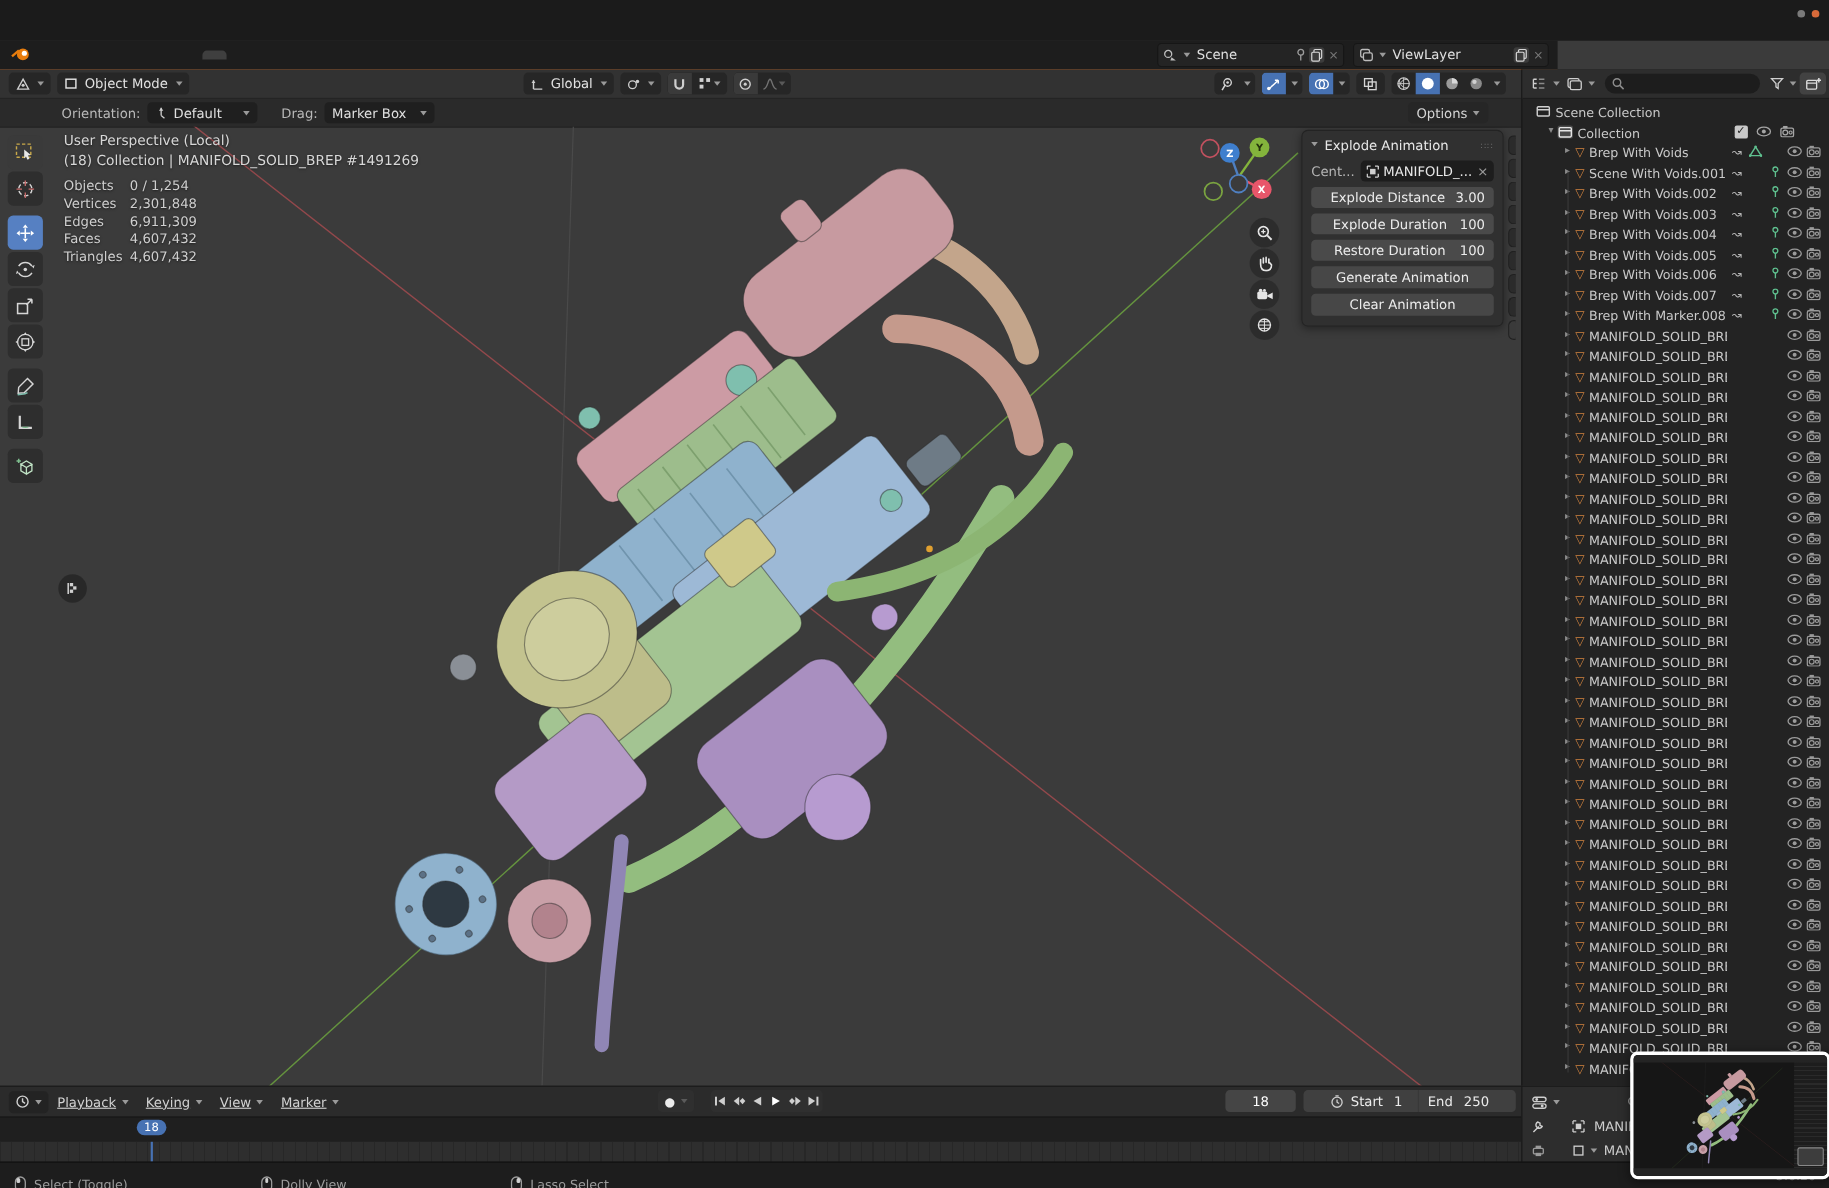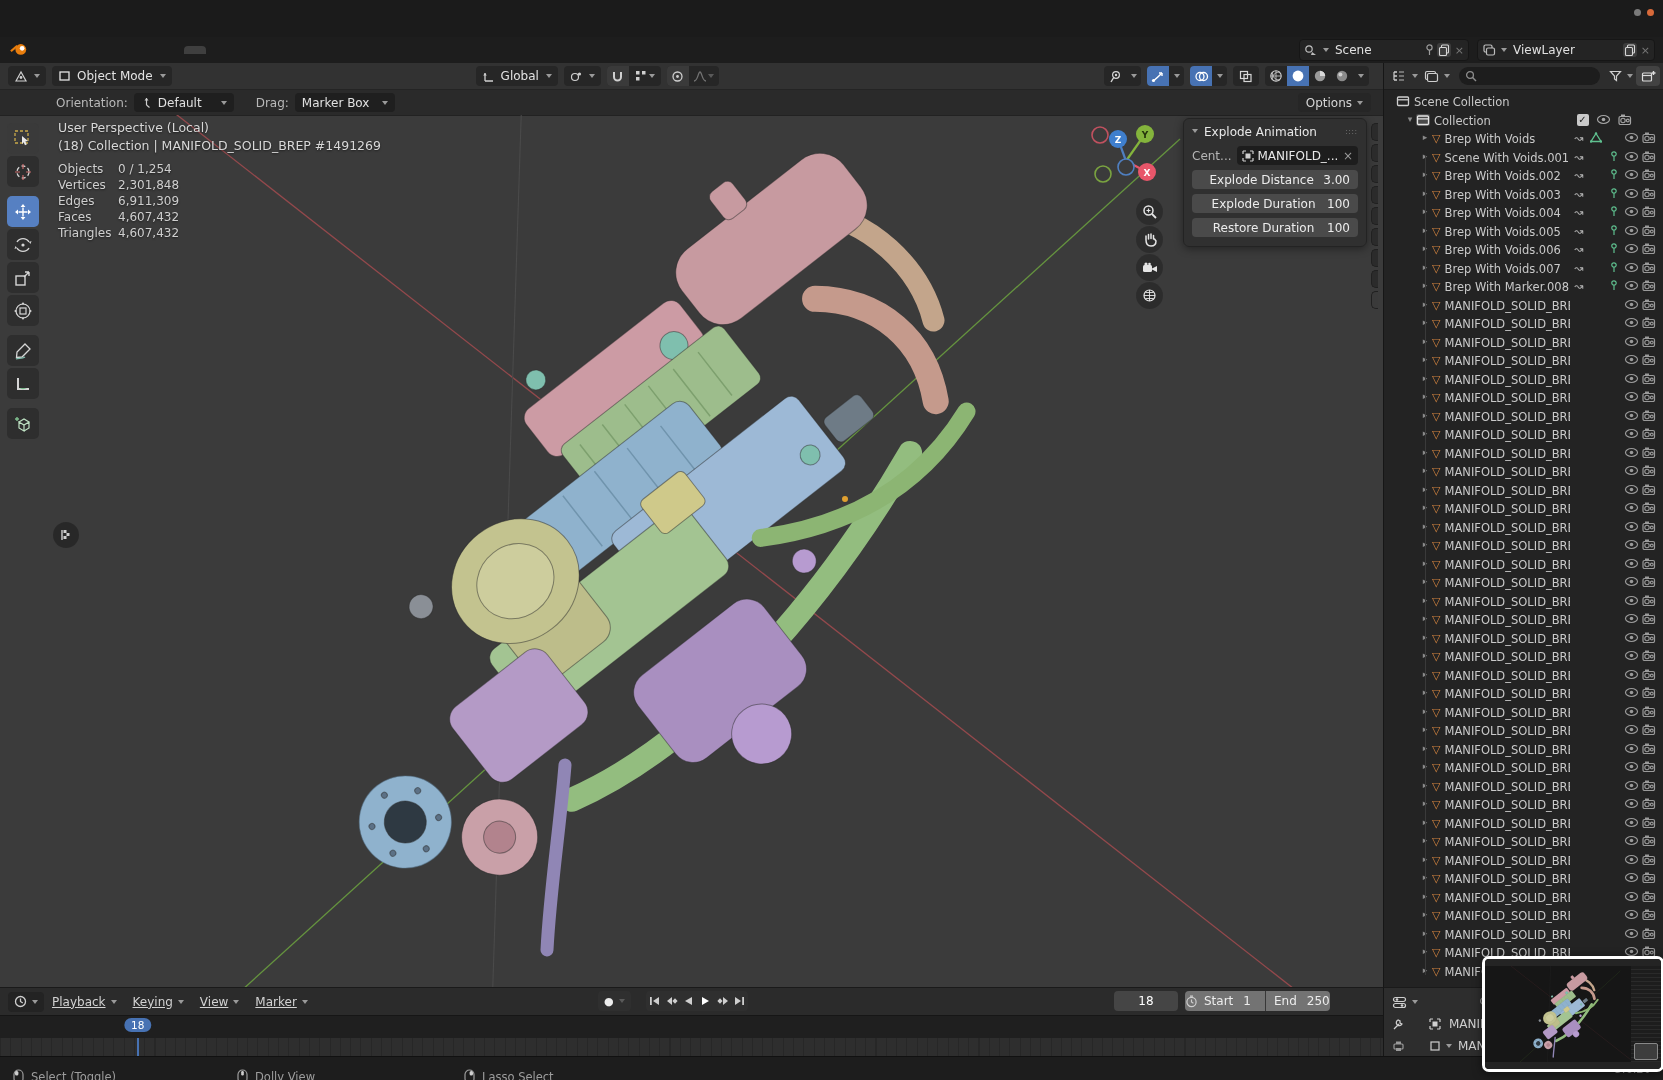--- a/index.html
+++ b/index.html
@@ -6,42 +6,42 @@
   #app{position:relative;width:1663px;height:1080px;background:#3b3b3b;overflow:hidden;
        font-family:"DejaVu Sans",sans-serif;font-size:12px;color:#d6d6d6;
        -webkit-font-smoothing:antialiased;}
   .abs{position:absolute;}
   .chev{display:inline-block;width:0;height:0;border-left:3.5px solid transparent;border-right:3.5px solid transparent;border-top:4px solid #9a9a9a;margin-left:5px;vertical-align:middle;}
   .row-flex{display:flex;align-items:center;}
 
   
   #titlestrip{left:0;top:0;width:1663px;height:37px;background:#1b1b1b;}
   .win-dot{position:absolute;top:9px;width:7px;height:7px;border-radius:50%;}
-  #topbar{left:0;top:37px;width:1663px;height:26px;background:#1d1d1d;display:flex;align-items:center;border-bottom:1px solid #f97316;}
+  #topbar{left:0;top:37px;width:1416px;height:26px;background:#1d1d1d;display:flex;align-items:center;border-bottom:1px solid #f97316;}
   .menu-item{padding:3px 10px;color:#cfcfcf;border-radius:4px;}
   #workspaces{display:flex;margin-left:28px;}
   .ws-tab{padding:4px 11px;color:#a8a8a8;border-radius:4px 4px 0 0;}
   .ws-tab.active{background:#3f3f3f;color:#fff;}
   .id-widget{display:flex;align-items:center;background:#242424;border:1px solid #161616;border-radius:4px;height:20px;padding:0 4px;margin-left:8px;}
   .id-widget .txt{margin:0 6px;color:#e0e0e0;}
   .mini-ic{width:14px;height:14px;display:inline-block;}
   .x-btn{color:#777;margin-left:4px;font-size:11px;}
 
   
   #vp-header{left:0;top:63px;width:1383px;height:26px;background:#323232;display:flex;align-items:center;border-bottom:1px solid #242424;}
   .hdr-btn{display:flex;align-items:center;background:#262626;border-radius:4px;height:20px;padding:0 6px;margin-left:6px;color:#e2e2e2;}
   .hdr-menu{padding:3px 8px;color:#d6d6d6;}
   .seg{display:flex;align-items:center;background:#262626;border-radius:4px;height:20px;margin-left:6px;overflow:hidden;}
   .seg .cell{width:22px;height:20px;display:flex;align-items:center;justify-content:center;}
   .cell.on{background:#4772b3;}
   
   #tool-settings{left:0;top:90px;width:1383px;height:25px;background:#2a2a2a;display:flex;align-items:center;border-bottom:1px solid #222;}
   .ts-label{color:#b9b9b9;margin-left:14px;}
   .dark-field{display:flex;align-items:center;background:#1f1f1f;border-radius:4px;height:19px;padding:0 7px;margin-left:6px;color:#e0e0e0;}
-  #options-btn{position:absolute;right:12px;display:flex;align-items:center;background:#262626;border-radius:4px;height:19px;padding:0 8px;}
+  #options-btn{position:absolute;right:30px;display:flex;align-items:center;background:#262626;border-radius:4px;height:19px;padding:0 8px;}
 
   
   #viewport{left:0;top:115px;width:1383px;height:872px;overflow:hidden;}
   #scene-svg{position:absolute;left:0;top:0;}
   
   #vp-toolbar{left:7px;top:8px;width:34px;display:flex;flex-direction:column;position:absolute;}
   .tool-btn{width:32px;height:31px;margin-bottom:2px;background:#2e2e2e;border-radius:5px;display:flex;align-items:center;justify-content:center;}
   .tool-btn.first{background:#3a3a3a;}
   .tool-btn.sel{background:#5680c2;}
   .tool-gap{height:7px;}
@@ -83,21 +83,21 @@
   .guide{position:absolute;left:41px;top:66px;bottom:8px;width:1px;background:#3a3a3a;}
 
   
   #timeline{left:0;top:987px;width:1383px;height:69px;background:#2b2b2b;border-top:1px solid #1a1a1a;}
   #tl-header{height:27px;display:flex;align-items:center;}
   .tl-menu{padding:3px 8px;color:#d2d2d2;text-decoration:underline;}
   #transport{display:flex;align-items:center;background:#2f2f2f;border-radius:4px;height:20px;position:absolute;left:646px;top:3px;}
   .tr-btn{width:17px;height:20px;display:flex;align-items:center;justify-content:center;}
   #rec-btn{position:absolute;left:598px;top:3px;height:20px;display:flex;align-items:center;background:#2f2f2f;border-radius:4px;padding:0 6px;}
   #frame-field{position:absolute;left:1114px;top:3px;width:64px;height:20px;background:#454545;border-radius:4px;display:flex;align-items:center;justify-content:center;color:#fff;}
-  #range-group{position:absolute;left:1185px;top:3px;height:20px;display:flex;align-items:center;background:#737373;border-radius:4px;padding:0 0;color:#ececec;}
+  #range-group{position:absolute;left:1185px;top:3px;height:20px;display:flex;align-items:center;background:#404040;border-radius:4px;padding:0 24px;color:#ececec;}
   #tl-ruler{position:relative;height:22px;background:#1f1f1f;border-top:1px solid #161616;}
   .tick{position:absolute;top:4px;color:#8d8d8d;font-size:10.5px;transform:translateX(-50%);}
   #playhead-label{position:absolute;top:2px;background:#4772b3;color:#fff;border-radius:9px;padding:1px 7px;font-size:10.5px;transform:translateX(-50%);}
   #tl-track{position:relative;height:19px;background:#2e2e2e;
     background-image:repeating-linear-gradient(90deg,#272727 0 1px,transparent 1px 10.3px);}
   #playhead-line{position:absolute;top:0;bottom:0;width:2px;background:#4772b3;}
 
   
   #props{left:1383px;top:987px;width:280px;height:69px;background:#2d2d2d;border-left:1px solid #161616;border-top:1px solid #1a1a1a;}
   .props-row{display:flex;align-items:center;height:22px;color:#cfcfcf;}
@@ -533,20 +533,29 @@
           </div>
           <div class="num-field">
             <span class="nl">Explode Duration</span>
             <span>100</span>
           </div>
           <div class="num-field">
             <span class="nl">Restore Duration</span>
             <span>100</span>
           </div>
         </div>
+      <div>
+
+      <div class="panel-btn">
+            <span>Generate Animation</span>
+          </div>
+          <div class="panel-btn">
+            <span>Clear Animation</span>
+          </div>
+        </div>
     </div>
 
     <svg id="nav-gizmo" width="76" height="76" viewBox="0 0 76 76">
       <line x1="38" y1="38" x2="30" y2="16" stroke="#4f7fc0" stroke-width="2.2"></line>
       <line x1="38" y1="38" x2="57" y2="11" stroke="#84b43c" stroke-width="2.2"></line>
       <line x1="38" y1="38" x2="59" y2="49" stroke="#e8566a" stroke-width="2.2"></line>
       <circle cx="12" cy="12" r="8" fill="#3b3b3b" stroke="#c0515f" stroke-width="1.6"></circle>
       <circle cx="15" cy="51" r="8" fill="#3b3b3b" stroke="#7aa340" stroke-width="1.6"></circle>
       <circle cx="38" cy="44" r="8" fill="#3b3b3b" stroke="#4f7fc0" stroke-width="1.6"></circle>
       <circle cx="30" cy="16" r="9" fill="#3f7fce"></circle>

